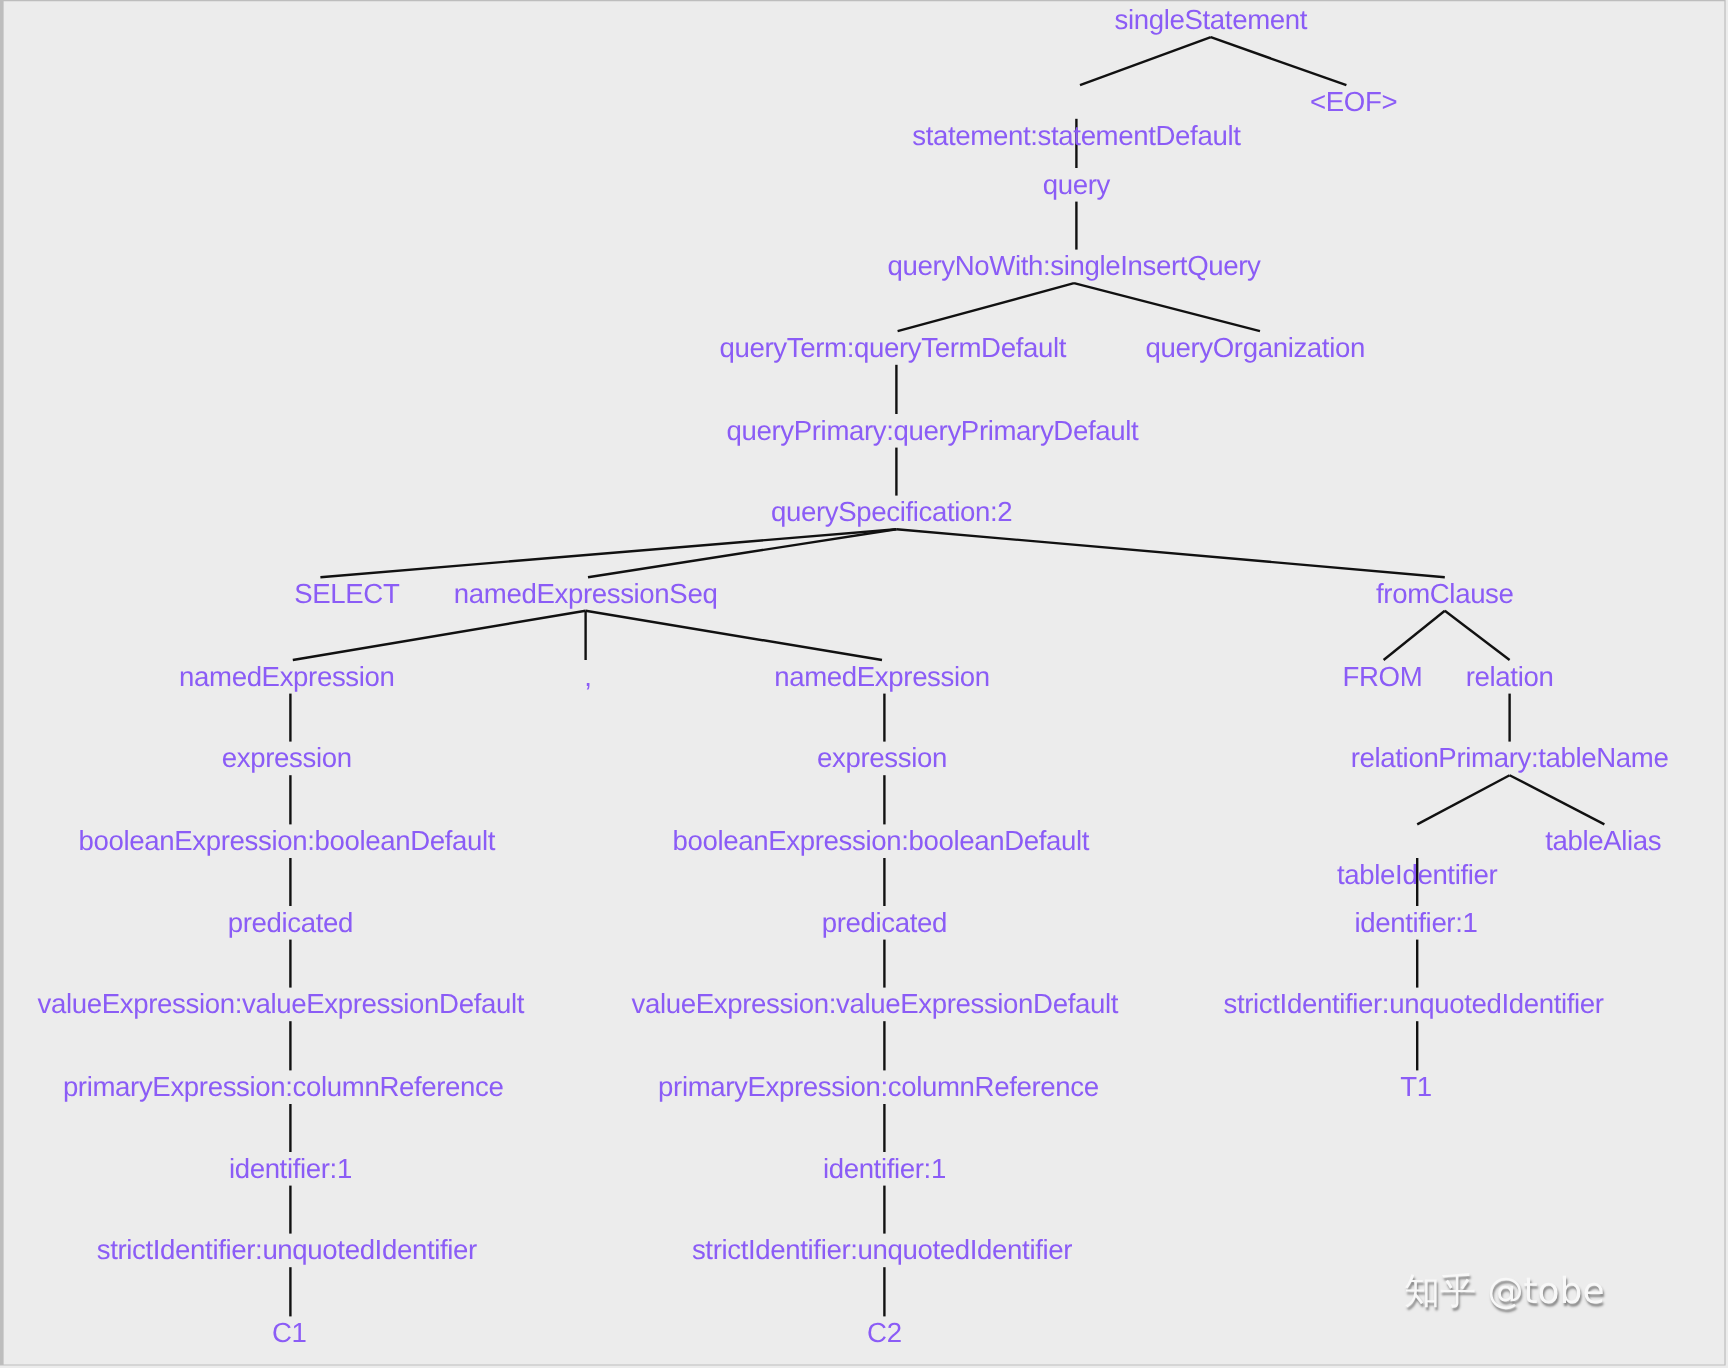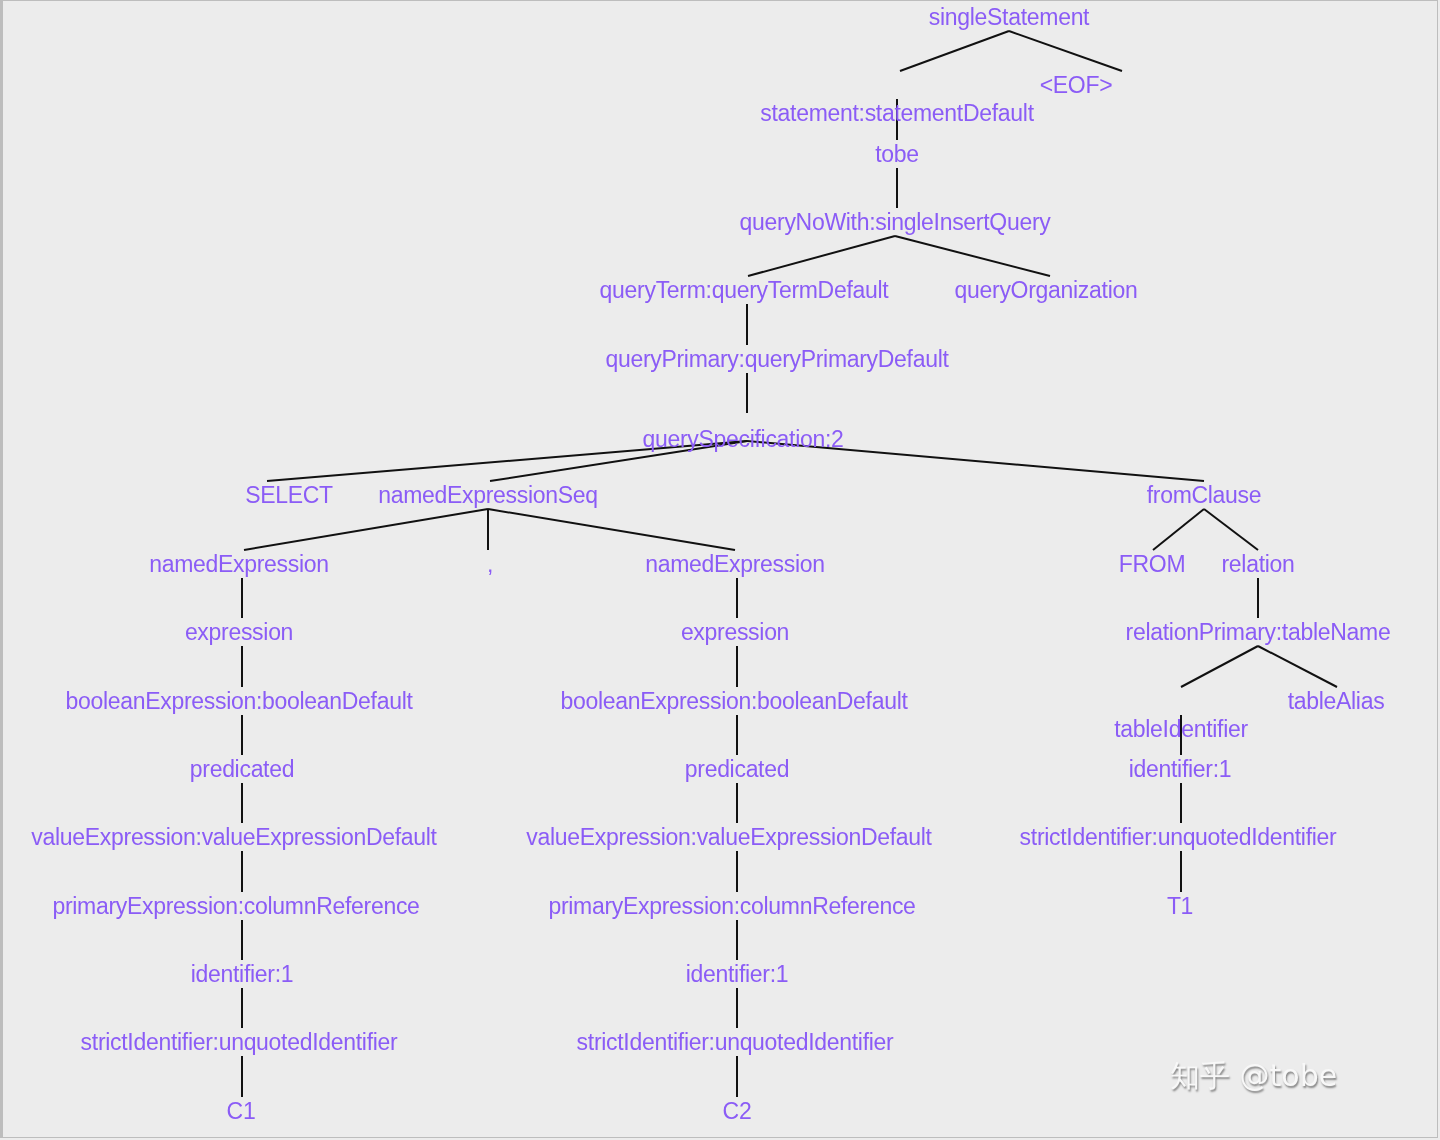--- a/index.html
+++ b/index.html
@@ -51,27 +51,27 @@
     <line x1="242" y1="920" x2="242" y2="960" stroke="#111111" stroke-width="2"></line>
     <line x1="737" y1="920" x2="737" y2="960" stroke="#111111" stroke-width="2"></line>
     <line x1="242" y1="988" x2="242" y2="1028" stroke="#111111" stroke-width="2"></line>
     <line x1="737" y1="988" x2="737" y2="1028" stroke="#111111" stroke-width="2"></line>
     <line x1="242" y1="1056" x2="242" y2="1097" stroke="#111111" stroke-width="2"></line>
     <line x1="737" y1="1056" x2="737" y2="1097" stroke="#111111" stroke-width="2"></line>
   </svg>
 <div id="nodes">
     <div class="node" style="left: 1009px; top: 17px;">singleStatement</div>
     <div class="node" style="left: 897px; top: 85px; margin-top: 28px;">statement:statementDefault</div>
-    <div class="node" style="left: 1076px; top: 85px;">&lt;EOF&gt;</div>
-    <div class="node" style="left: 897px; top: 154px;">tobe</div>
+    <div class="node" style="left: 1128px; top: 85px;">&lt;EOF&gt;</div>
+    <div class="node" style="left: 897px; top: 154px;">query</div>
     <div class="node" style="left: 895px; top: 222px;">queryNoWith:singleInsertQuery</div>
     <div class="node" style="left: 744px; top: 290px;">queryTerm:queryTermDefault</div>
     <div class="node" style="left: 1046px; top: 290px;">queryOrganization</div>
     <div class="node" style="left: 741px; top: 359px; margin-left: 36px;">queryPrimary:queryPrimaryDefault</div>
-    <div class="node" style="left: 743px; top: 427px; margin-top: 12px;">querySpecification:2</div>
+    <div class="node" style="left: 743px; top: 427px;">querySpecification:2</div>
     <div class="node" style="left: 289px; top: 495px;">SELECT</div>
     <div class="node" style="left: 488px; top: 495px;">namedExpressionSeq</div>
     <div class="node" style="left: 1204px; top: 495px;">fromClause</div>
     <div class="node" style="left: 239px; top: 564px;">namedExpression</div>
     <div class="node" style="left: 490px; top: 564px;">,</div>
     <div class="node" style="left: 735px; top: 564px;">namedExpression</div>
     <div class="node" style="left: 1152px; top: 564px;">FROM</div>
     <div class="node" style="left: 1258px; top: 564px;">relation</div>
     <div class="node" style="left: 239px; top: 632px;">expression</div>
     <div class="node" style="left: 735px; top: 632px;">expression</div>

